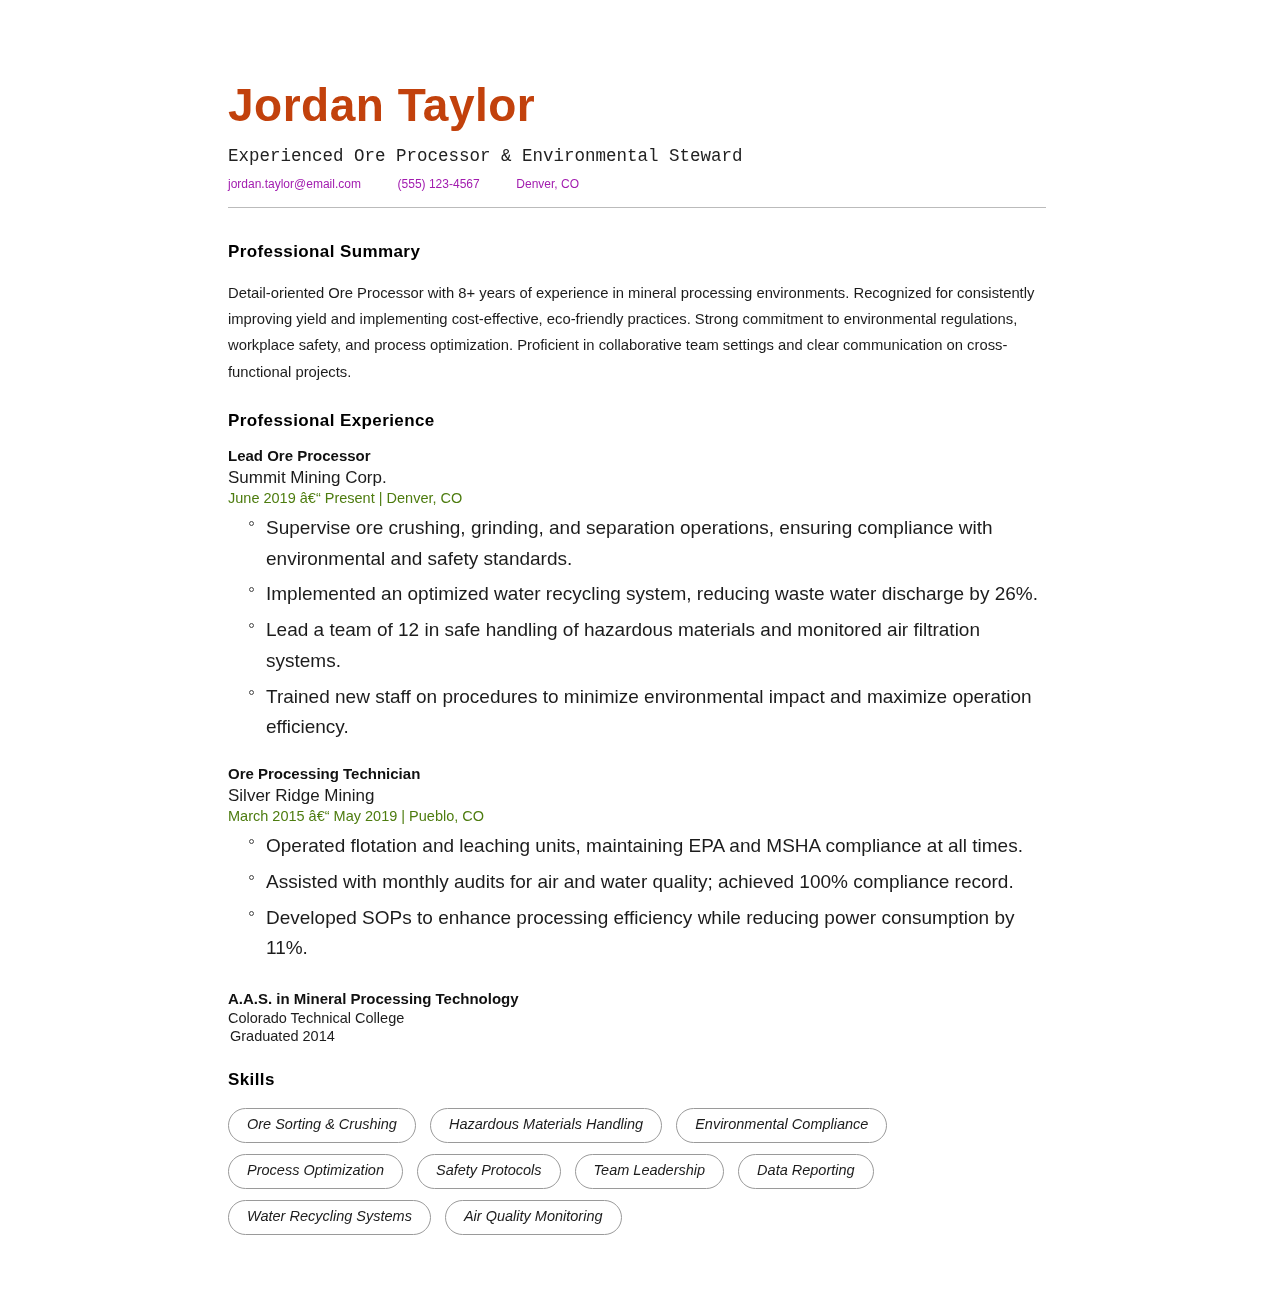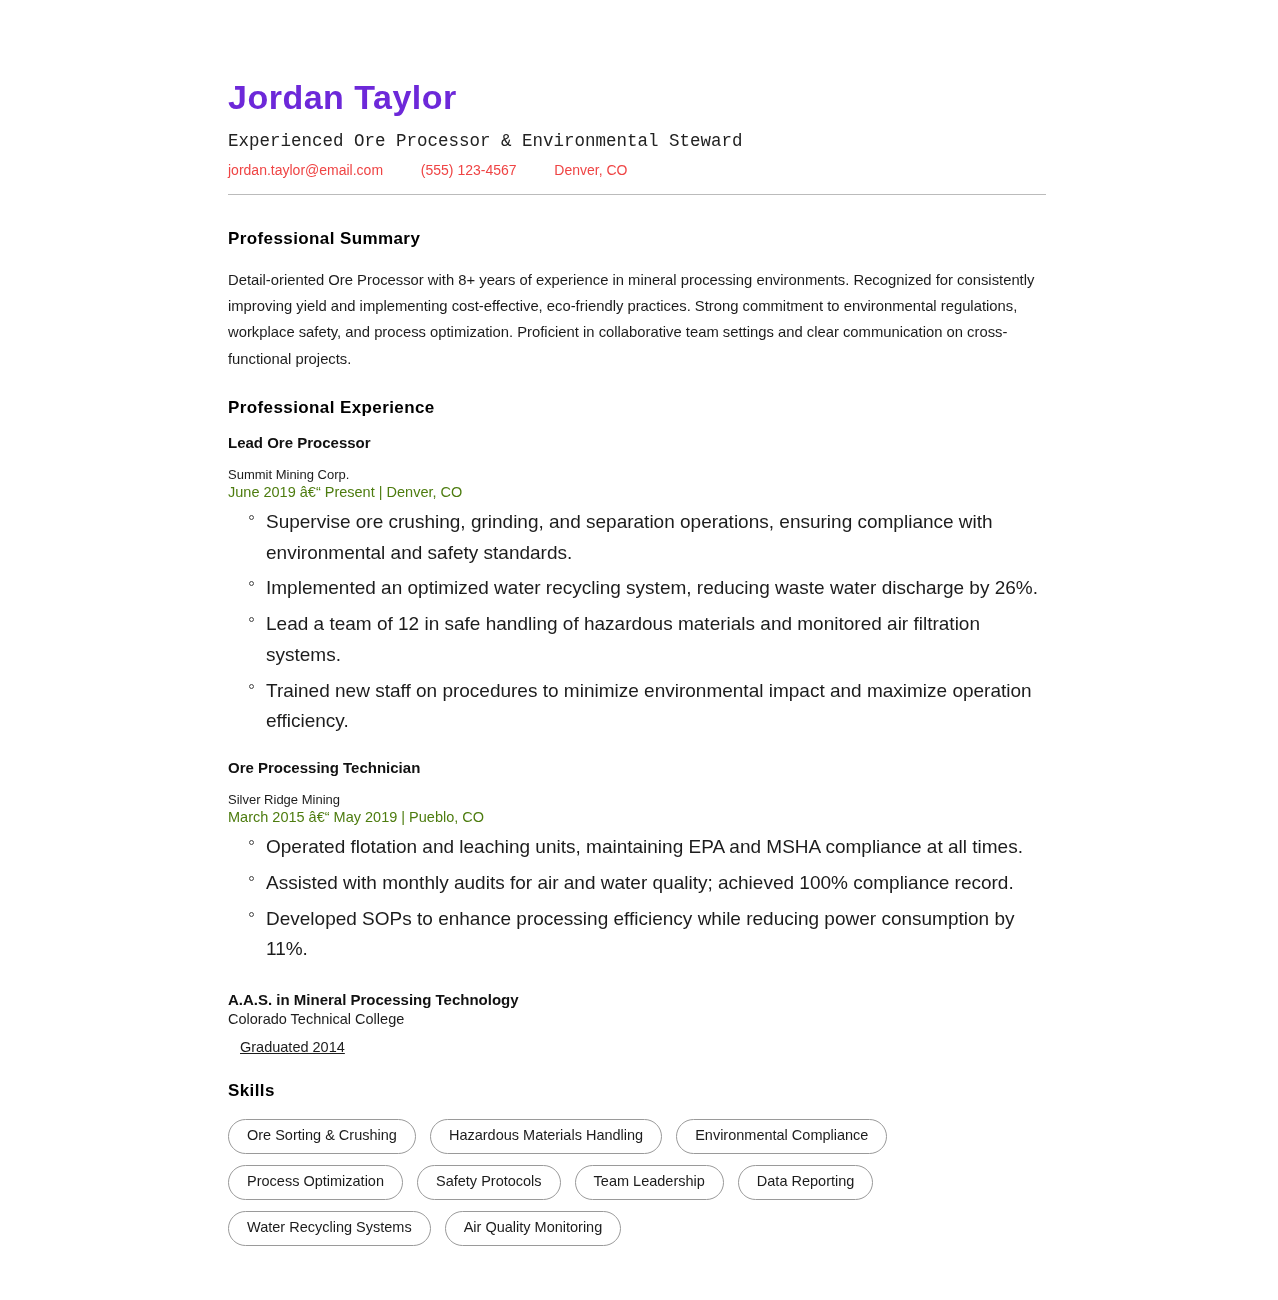--- a/index.html
+++ b/index.html
@@ -18,35 +18,35 @@
     min-height: 1300px;
     box-sizing: border-box;
     padding: 78px 230px 40px 228px;
   }
   .resume {
     width: 818px;
   }
 
   
   .name {
-    font-size: 34px;
+    font-size: 46px;
     font-weight: bold;
     letter-spacing: 0.5px;
     margin: 0 0 14px 0;
-    color: #6d28d9;
+    color: #c2410c;
   }
   .headline {
     font-size: 17.5px;
     margin: 0 0 11px 0;
     color: #222222;
     font-family: Liberation Mono, monospace;
   }
   .contact-row {
-    font-size: 14px;
-    color: #ef4444;
+    font-size: 12px;
+    color: #a21caf;
     margin-bottom: 16px;
   }
   .contact-row span {
     display: inline-block;
   }
   .contact-sep {
     display: inline-block;
     width: 30px;
   }
   .rule {
@@ -78,22 +78,22 @@
   .exp-block {
     margin-bottom: 22px;
   }
   .exp-title {
     font-size: 15px;
     font-weight: bold;
     margin: 0 0 3px 0;
     color: #111111;
   }
   .exp-company {
-    font-size: 13px;
-    margin: 16px 0 2px 0;
+    font-size: 17px;
+    margin: 4px 0 2px 0;
     color: #1c1c1c;
   }
   .exp-meta {
     font-size: 14.5px;
     margin: 0 0 7px 0;
     color: #4d7c0f;
   }
   ul.bullets {
     list-style: none;
     margin: 0;
@@ -126,41 +126,41 @@
     margin: 0 0 3px 0;
     color: #111111;
   }
   .edu-school {
     font-size: 14.5px;
     margin: 0 0 2px 0;
     color: #1c1c1c;
   }
   .edu-year {
     font-size: 14.5px;
-    margin: 12px;
-    color: #1c1c1c;
-    text-decoration: underline;
+    margin: 2px;
+    color: #1c1c1c;
   }
 
   
   .skills-wrap {
     display: flex;
     flex-wrap: wrap;
     gap: 11px 14px;
     width: 760px;
   }
   .skill-chip {
     border: 1px solid #9a9a9a;
     border-radius: 18px;
     padding: 8px 18px 9px 18px;
     font-size: 14.5px;
     color: #1c1c1c;
     background: #ffffff;
     white-space: nowrap;
     line-height: 1.1;
+    font-style: italic;
   }
 
   .section-education .section-title { margin-bottom: 14px; }
   .section-skills .section-title { margin-bottom: 18px; }
   .section-experience .section-title { margin-bottom: 16px; }
 </style>
 </head>
 <body>
 
 <div class="page">

